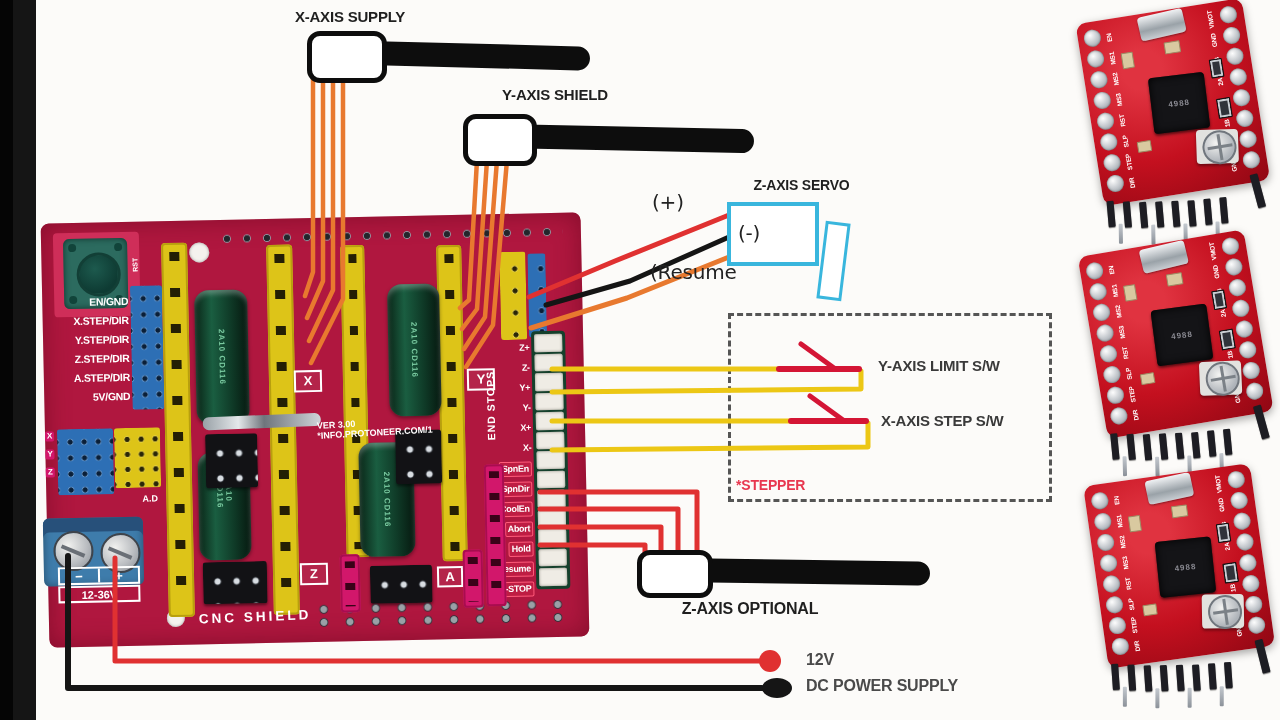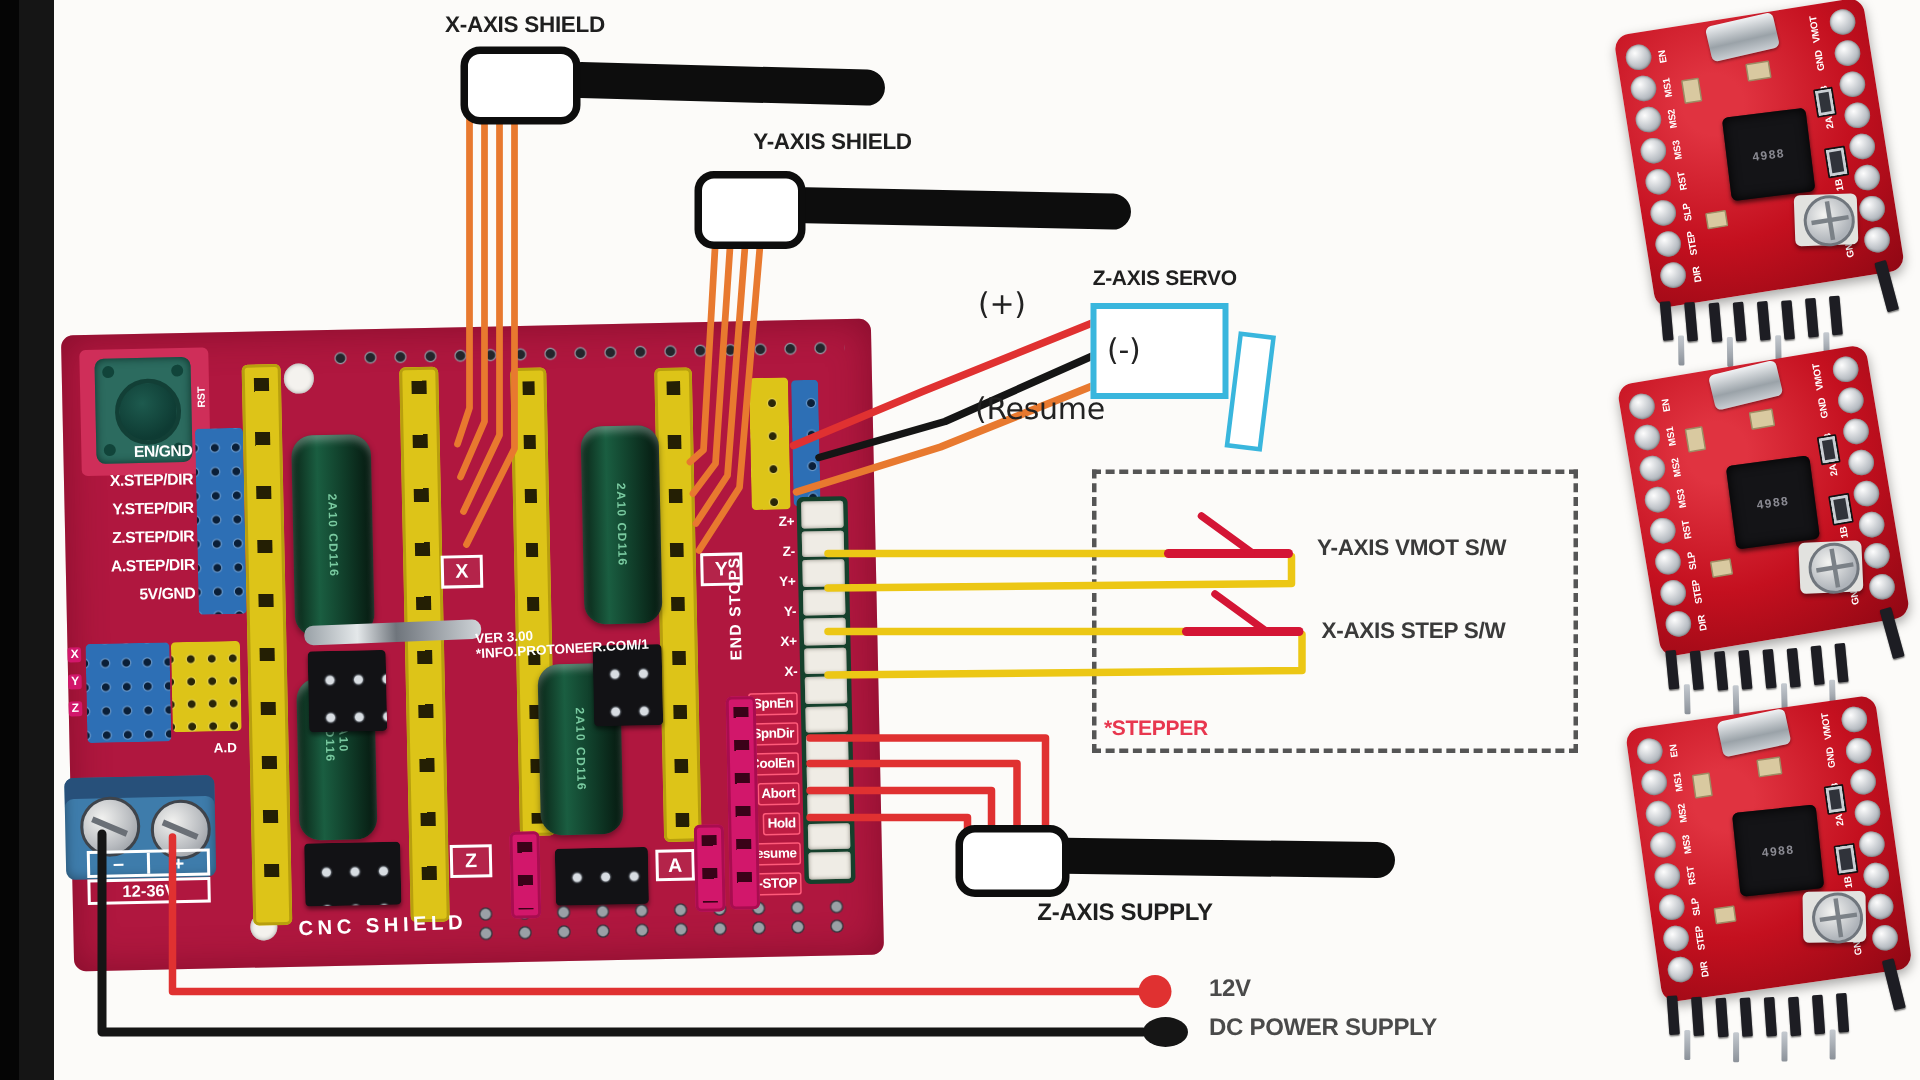--- a/index.html
+++ b/index.html
@@ -239,43 +239,43 @@
     <polyline points="540,509 678,509 678,554" fill="none" stroke="#e03131" stroke-width="5" stroke-linecap="round" stroke-linejoin="round"></polyline>
     <polyline points="540,527 661,527 661,554" fill="none" stroke="#e03131" stroke-width="5" stroke-linecap="round" stroke-linejoin="round"></polyline>
     <polyline points="540,545 645,545 645,554" fill="none" stroke="#e03131" stroke-width="5" stroke-linecap="round" stroke-linejoin="round"></polyline>
 
     <polyline points="115,558 115,661 764,661" fill="none" stroke="#e03131" stroke-width="5" stroke-linecap="round" stroke-linejoin="round"></polyline>
     <circle cx="770" cy="661" r="11" fill="#e03131"></circle>
     <polyline points="68,556 68,688 762,688" fill="none" stroke="#151515" stroke-width="6" stroke-linecap="round" stroke-linejoin="round"></polyline>
     <ellipse cx="777" cy="688" rx="15" ry="10" fill="#151515"></ellipse>
   </svg>
 
-  <div class="lab center z6" style="left:250px;top:8px;width:200px;">X-AXIS SHIELD</div>
+  <div class="lab center z6" style="left:250px;top:8px;width:200px;">X-AXIS SUPPLY</div>
   <div class="cable z6" style="left:382px;top:44px;width:208px;height:24px;transform:rotate(1.5deg);"></div>
   <div class="conn z7" style="left:307px;top:31px;width:70px;height:42px;"></div>
 
   <div class="lab center z6" style="left:450px;top:86px;width:210px;">Y-AXIS SHIELD</div>
   <div class="cable z6" style="left:532px;top:127px;width:222px;height:24px;transform:rotate(1.2deg);"></div>
   <div class="conn z7" style="left:463px;top:114px;width:64px;height:42px;"></div>
 
-  <div class="lab center z6" style="left:704px;top:177px;width:145px;font-size:14px;">Z-AXIS SERVO</div>
+  <div class="lab center z6" style="left:729px;top:177px;width:145px;font-size:14px;">Z-AXIS SERVO</div>
   <div class="abs z6" style="left:821px;top:222px;width:19px;height:72px;border:3px solid #39b6dd;background:#fff;transform:rotate(7deg);"></div>
   <div class="abs z7" style="left:727px;top:202px;width:84px;height:56px;border:4px solid #39b6dd;background:#fff;"></div>
   <div class="lab big z7" style="left:652px;top:190px;">(+)</div>
   <div class="lab big z7" style="left:738px;top:221px;">(-)</div>
   <div class="lab big z7" style="left:650px;top:260px;">(Resume</div>
 
   <div class="abs" style="left:728px;top:313px;width:324px;height:189px;border:3px dashed #555;box-sizing:border-box;"></div>
-  <div class="lab z6" style="left:878px;top:357px;color:#3a3a3a;">Y-AXIS VMOT S/W</div>
+  <div class="lab z6" style="left:878px;top:357px;color:#3a3a3a;">Y-AXIS LIMIT S/W</div>
   <div class="lab z6" style="left:881px;top:412px;color:#3a3a3a;">X-AXIS STEP S/W</div>
   <div class="lab z6" style="left:736px;top:477px;font-size:14px;color:#e8374f;">*STEPPER</div>
 
   <div class="cable z6" style="left:705px;top:560px;width:225px;height:24px;transform:rotate(0.8deg);"></div>
   <div class="conn z7" style="left:637px;top:550px;width:66px;height:38px;"></div>
-  <div class="lab center z6" style="left:655px;top:600px;width:190px;font-size:16px;">Z-AXIS SUPPLY</div>
+  <div class="lab center z6" style="left:655px;top:600px;width:190px;font-size:16px;">Z-AXIS OPTIONAL</div>
 
   <div class="lab gray z6" style="left:806px;top:651px;font-size:16px;">12V</div>
   <div class="lab gray z6" style="left:806px;top:677px;font-size:16px;">DC POWER SUPPLY</div>
 
   <div class="driver" style="left:1076px;top:6px;transform:rotate(-9deg);">
     <div class="dpcb"></div>
     <div class="alucap"></div>
     <div class="pad" style="left:22px;top:12px;"></div>
       <div class="pad" style="left:22px;top:33px;"></div>
     <div class="pad" style="left:22px;top:54px;"></div>

